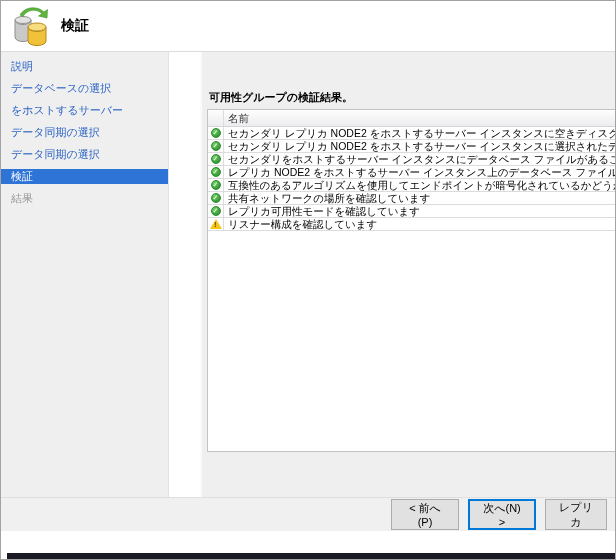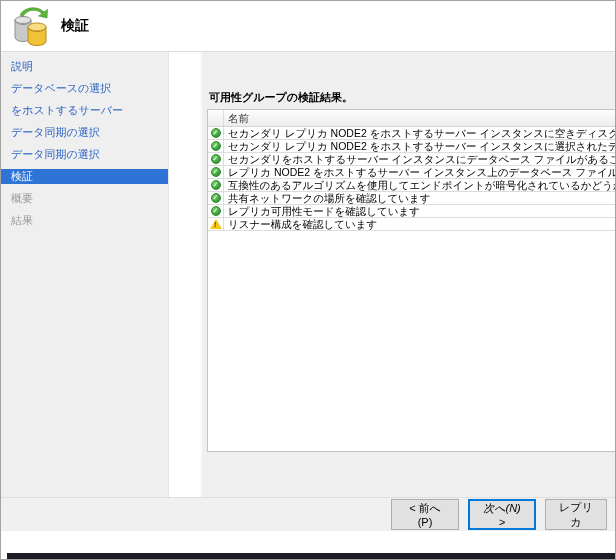--- a/index.html
+++ b/index.html
@@ -93,21 +93,21 @@
     font-family:inherit; cursor:pointer; padding:0 10px;
   }
 
   
   .footer {
     height:34px; background:#f0f0f0; border-top:1px solid #dfdfdf;
     display:flex; align-items:center; justify-content:flex-end; padding-right:8px;
   }
   .footer .btn { width:68px; height:31px; margin-left:9px; padding:12px; }
   .footer .btn.cancel { width:62px; }
-  .footer .btn.next { border:2px solid #0078d7;font-style:italic; }
+  .footer .btn.next { border:2px solid #0078d7; }
 
   .bottom-edge { position:absolute; left:6px; right:0; bottom:0; height:6px; background:#1b1b26; }
 </style>
 </head>
 <body>
 
 <div class="window">
 
 
   <div class="wizard-header">
@@ -123,21 +123,20 @@
 
   <div class="body-area">
 
     <div class="sidebar">
         <div class="side-item link">説明</div>
         <div class="side-item link">データベースの選択</div>
         <div class="side-item link">をホストするサーバー</div>
         <div class="side-item link">データ同期の選択</div>
         <div class="side-item link">データ同期の選択</div>
         <div class="side-item selected">検証</div>
-        <div class="side-item disabled">概要</div>
         <div class="side-item disabled">結果</div>
       </div>
 
     <div class="content">
       <div class="help-row">
         
         
       </div>
 
       <div class="section-title">可用性グループの検証結果。</div>

